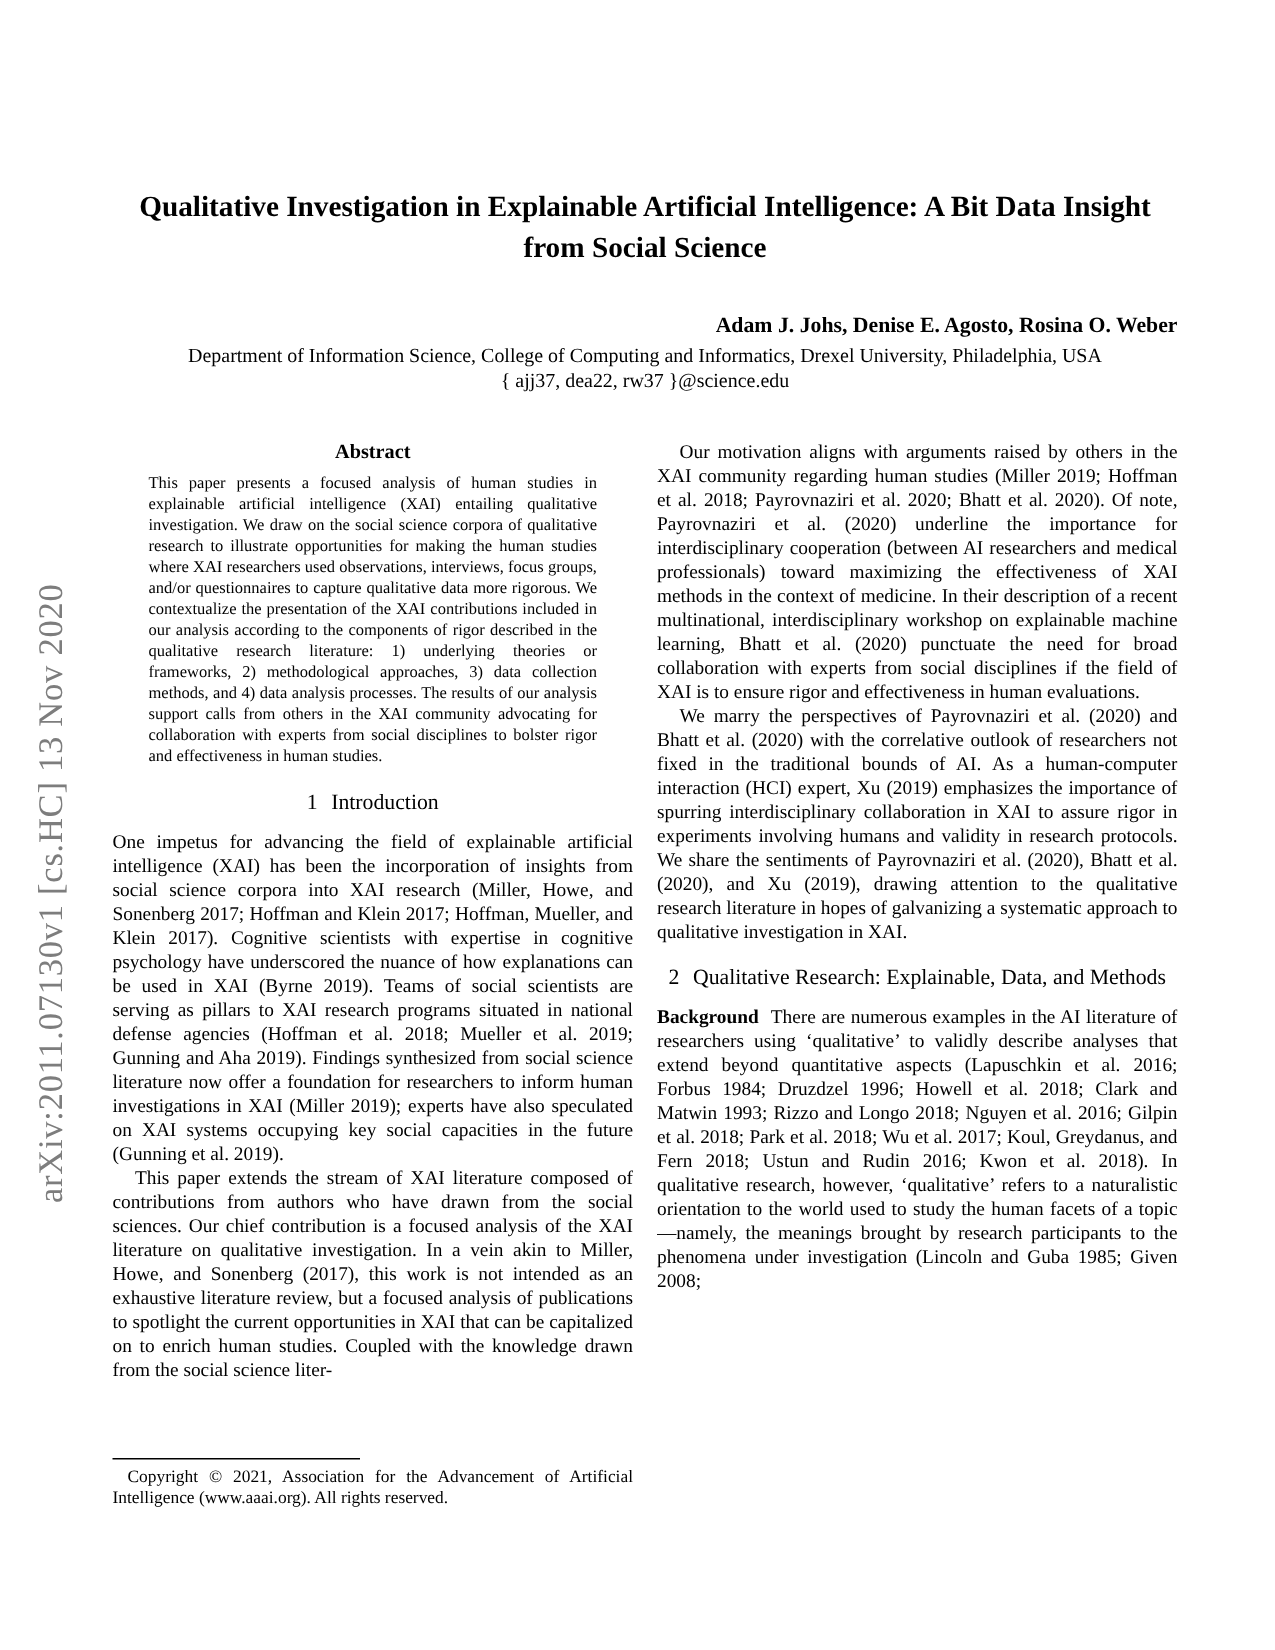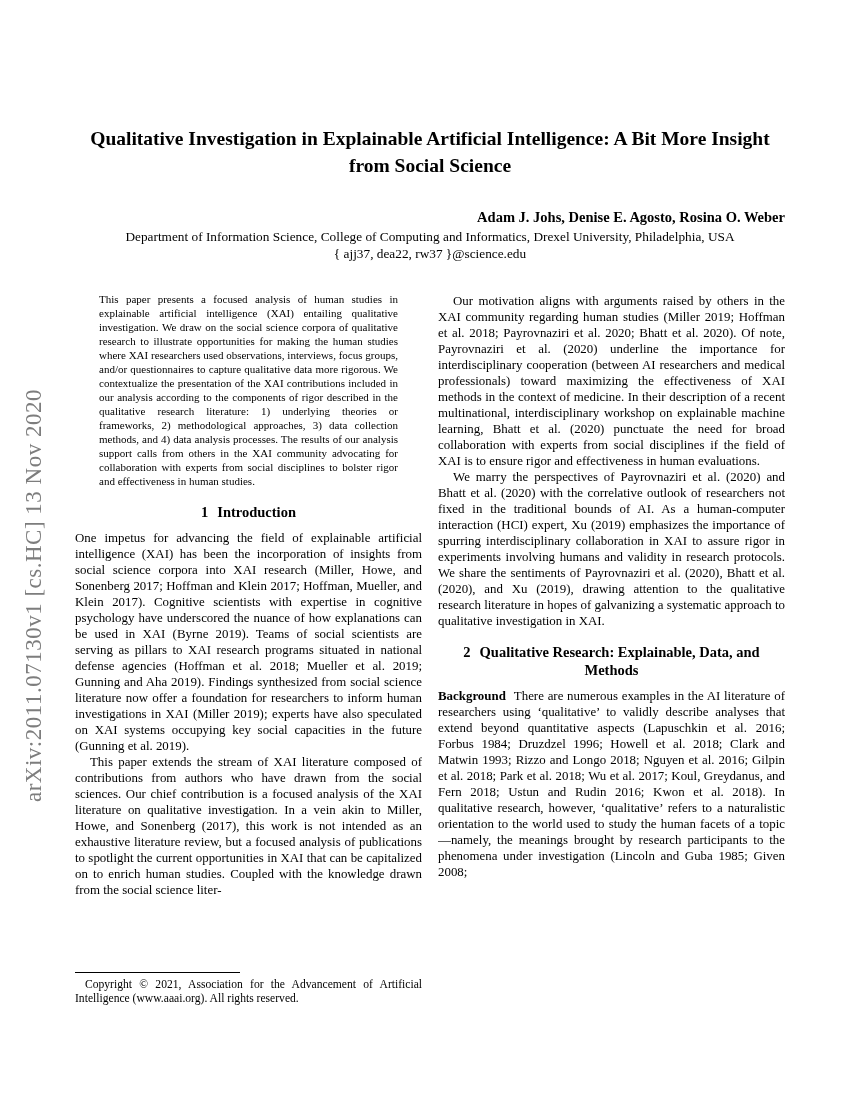--- a/index.html
+++ b/index.html
@@ -44,21 +44,21 @@
   .col.left  { height: 676px; overflow: hidden; }
   .col.right { height: 722px; overflow: hidden; }
 
   .abstract-heading { text-align: center; font-weight: bold; font-size: 13.5px; margin-bottom: 7px; }
   .abstract-text {
     margin: 0 24px; font-size: 11px; line-height: 1.27;
     text-align: justify; hyphens: auto; -webkit-hyphens: auto;
   }
 
   .section-heading {
-    text-align: center; font-weight: bold; font-size: 14.5px;
+    text-align: center; font-weight: normal; font-size: 14.5px;
     margin-top: 14px; margin-bottom: 9px; line-height: 1.25;
   }
   .sec-gap { display: inline-block; width: 9px; }
 
   p.body {
     margin: 0; font-size: 12.9px; line-height: 1.24;
     text-align: justify; hyphens: auto; -webkit-hyphens: auto;
   }
   p.body.indent { text-indent: 15px; }
   .runin { font-weight: bold; margin-right: 8px; }
@@ -69,31 +69,32 @@
     font-size: 11.6px; line-height: 1.24; text-align: justify; text-indent: 10px;
   }
 </style>
 </head>
 <body>
 
 <div class="page">
 
   <div class="arxiv-strip">arXiv:2011.07130v1  [cs.HC]  13 Nov 2020</div>
 
-  <div class="title">Qualitative Investigation in Explainable Artificial Intelligence: A Bit More Insight from Social Science</div>
+  <div class="title">Qualitative Investigation in Explainable Artificial Intelligence: A Bit Data Insight from Social Science</div>
 
   <div class="authors">Adam J. Johs, Denise E. Agosto, Rosina O. Weber</div>
 
   <div class="affiliation">Department of Information Science, College of Computing and Informatics, Drexel University, Philadelphia, USA</div>
 
   <div class="email">{ ajj37, dea22, rw37 }@science.edu</div>
 
   <div class="columns">
 
     <div class="col left">
+      <div class="abstract-heading">Abstract</div>
       <div class="abstract-text">This paper presents a focused analysis of human studies in explainable artificial intelligence (XAI) entailing qualitative investigation. We draw on the social science corpora of qualitative research to illustrate opportunities for making the human studies where XAI researchers used observations, interviews, focus groups, and/or questionnaires to capture qualitative data more rigorous. We contextualize the presentation of the XAI contributions included in our analysis according to the components of rigor described in the qualitative research literature: 1) underlying theories or frameworks, 2) methodological approaches, 3) data collection methods, and 4) data analysis processes. The results of our analysis support calls from others in the XAI community advocating for collaboration with experts from social disciplines to bolster rigor and effectiveness in human studies.</div>
 
       <div class="section-heading">
         <span>1</span><span class="sec-gap"></span><span>Introduction</span>
       </div>
 
       <p class="body noindent">One impetus for advancing the field of explainable artificial intelligence (XAI) has been the incorporation of insights from social science corpora into XAI research (Miller, Howe, and Sonenberg 2017; Hoffman and Klein 2017; Hoffman, Mueller, and Klein 2017). Cognitive scientists with expertise in cognitive psychology have underscored the nuance of how explanations can be used in XAI (Byrne 2019). Teams of social scientists are serving as pillars to XAI research programs situated in national defense agencies (Hoffman et al. 2018; Mueller et al. 2019; Gunning and Aha 2019). Findings synthesized from social science literature now offer a foundation for researchers to inform human investigations in XAI (Miller 2019); experts have also speculated on XAI systems occupying key social capacities in the future (Gunning et al. 2019).</p>
       <p class="body indent">This paper extends the stream of XAI literature composed of contributions from authors who have drawn from the social sciences. Our chief contribution is a focused analysis of the XAI literature on qualitative investigation. In a vein akin to Miller, Howe, and Sonenberg (2017), this work is not intended as an exhaustive literature review, but a focused analysis of publications to spotlight the current opportunities in XAI that can be capitalized on to enrich human studies. Coupled with the knowledge drawn from the social science liter-</p>
     </div>
 

